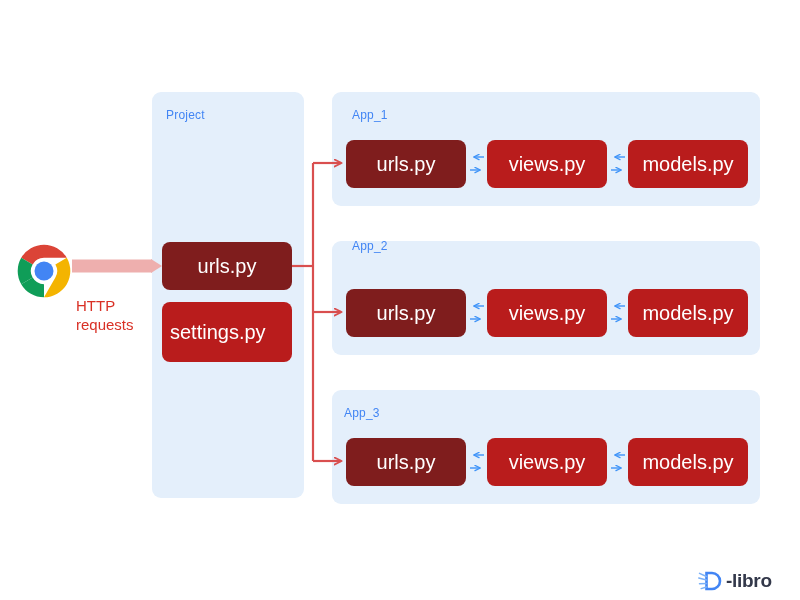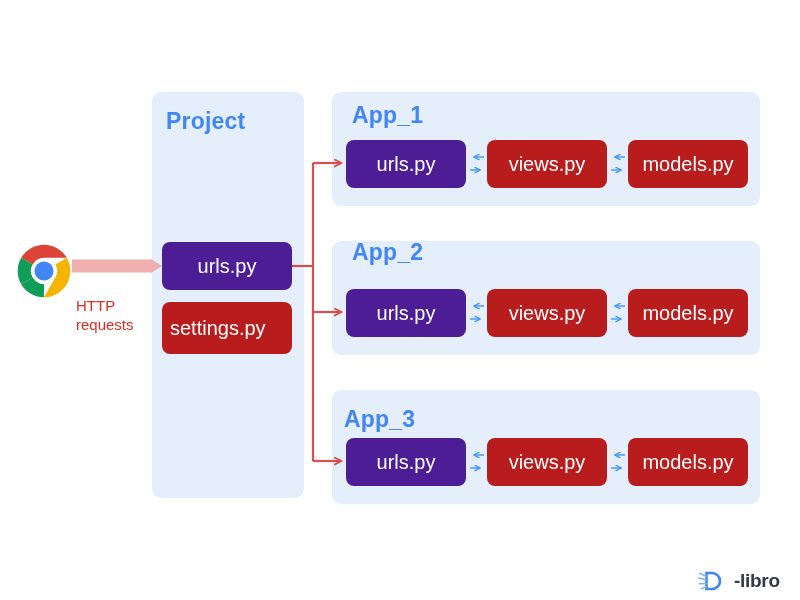--- a/index.html
+++ b/index.html
@@ -19,39 +19,39 @@
     overflow: hidden;
   }
   
   .panel {
     position: absolute;
     background: #e4effb;
     border-radius: 9px;
   }
   .panel-title {
     position: absolute;
-    font-weight: bold;
-    font-size: 23px;
+    font-weight: normal;
+    font-size: 12px;
     color: #4285f4;
     letter-spacing: 0.2px;
     white-space: nowrap;
   }
   
   .filebox {
     position: absolute;
     border-radius: 8px;
     color: #ffffff;
     font-size: 20px;
     display: flex;
     align-items: center;
     justify-content: center;
     white-space: nowrap;
     box-sizing: border-box;
   }
-  .filebox.red  { background: #4c1d95; }
+  .filebox.red  { background: #7f1d1d; }
   .filebox.blue { background: #b91c1c; }
   .filebox.settings { justify-content: flex-start; padding-left: 8px; }
 
   
   #wires {
     position: absolute;
     left: 0;
     top: 0;
     width: 800px;
     height: 600px;
@@ -69,39 +69,39 @@
   }
   
   .chrome-logo {
     position: absolute;
   }
   
   .brand {
     position: absolute;
     display: flex;
     align-items: center;
-    gap: 12px;
+    gap: 4px;
   }
   .brand-text {
     font-size: 19px;
     font-weight: bold;
     color: #33384a;
     letter-spacing: -0.3px;
   }
 </style>
 </head>
 <body>
 
 <div id="canvas">
 
   <div class="panel" style="left:152px; top:92px; width:152px; height:406px;"></div>
   <div class="panel-title" style="left:166px; top:108px;">Project</div>
 
   <div class="panel" style="left:332px; top:92px; width:428px; height:114px;"></div>
-  <div class="panel-title" style="left:352px; top:102px;">App_1</div>
+  <div class="panel-title" style="left:352px; top:108px;">App_1</div>
 
   <div class="panel" style="left:332px; top:241px; width:428px; height:114px;"></div>
   <div class="panel-title" style="left:352px; top:239px;">App_2</div>
 
   <div class="panel" style="left:332px; top:390px; width:428px; height:114px;"></div>
   <div class="panel-title" style="left:344px; top:406px;">App_3</div>
 
   <svg id="wires" viewBox="0 0 800 600">
     <defs>
       <marker id="redArrow" markerWidth="9" markerHeight="9" refX="7.4" refY="4.5" orient="auto" markerUnits="userSpaceOnUse">
@@ -162,21 +162,21 @@
     <circle cx="50" cy="50" r="22" fill="#ffffff"></circle>
     <circle cx="50" cy="50" r="17" fill="#4285f4"></circle>
   </svg>
 
   <div class="http-label" style="left:76px; top:277px;">
     <span>HTTP</span><br>
     <span>requests</span>
   </div>
 
   <div class="filebox red" style="left:162px; top:242px; width:130px; height:48px;">urls.py</div>
-  <div class="filebox blue settings" style="left:162px; top:302px; width:130px; height:52px;">settings.py</div>
+  <div class="filebox blue settings" style="left:162px; top:302px; width:130px; height:60px;">settings.py</div>
 
   <div class="filebox red" style="left:346px; top:140px; width:120px; height:48px;">urls.py</div>
   <div class="filebox blue" style="left:487px; top:140px; width:120px; height:48px;">views.py</div>
   <div class="filebox blue" style="left:628px; top:140px; width:120px; height:48px;">models.py</div>
 
   <div class="filebox red" style="left:346px; top:289px; width:120px; height:48px;">urls.py</div>
   <div class="filebox blue" style="left:487px; top:289px; width:120px; height:48px;">views.py</div>
   <div class="filebox blue" style="left:628px; top:289px; width:120px; height:48px;">models.py</div>
 
   <div class="filebox red" style="left:346px; top:438px; width:120px; height:48px;">urls.py</div>

